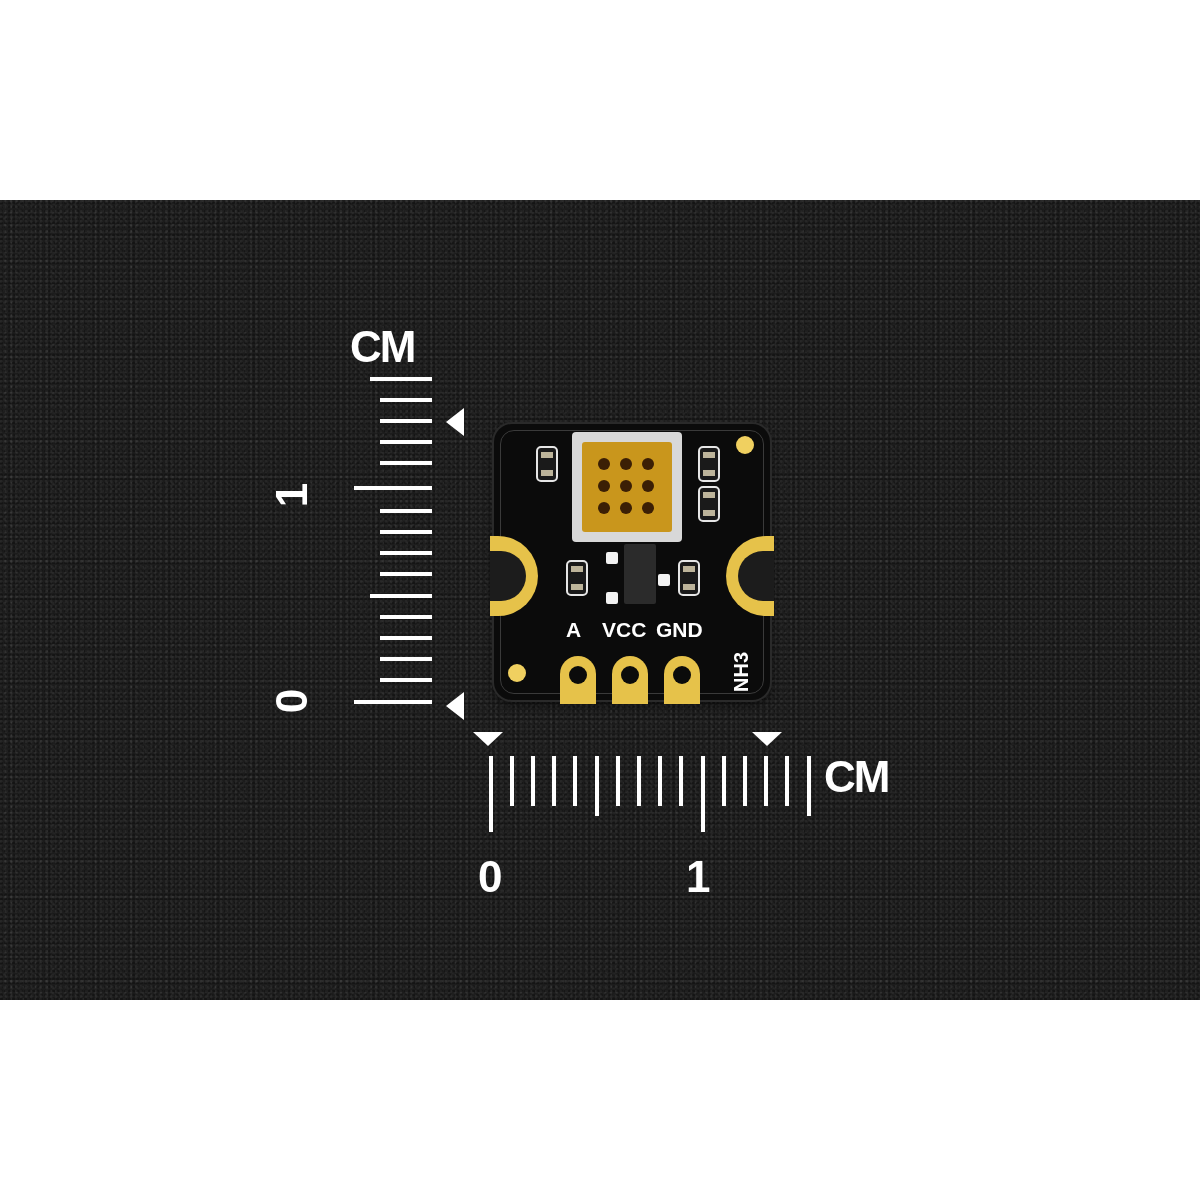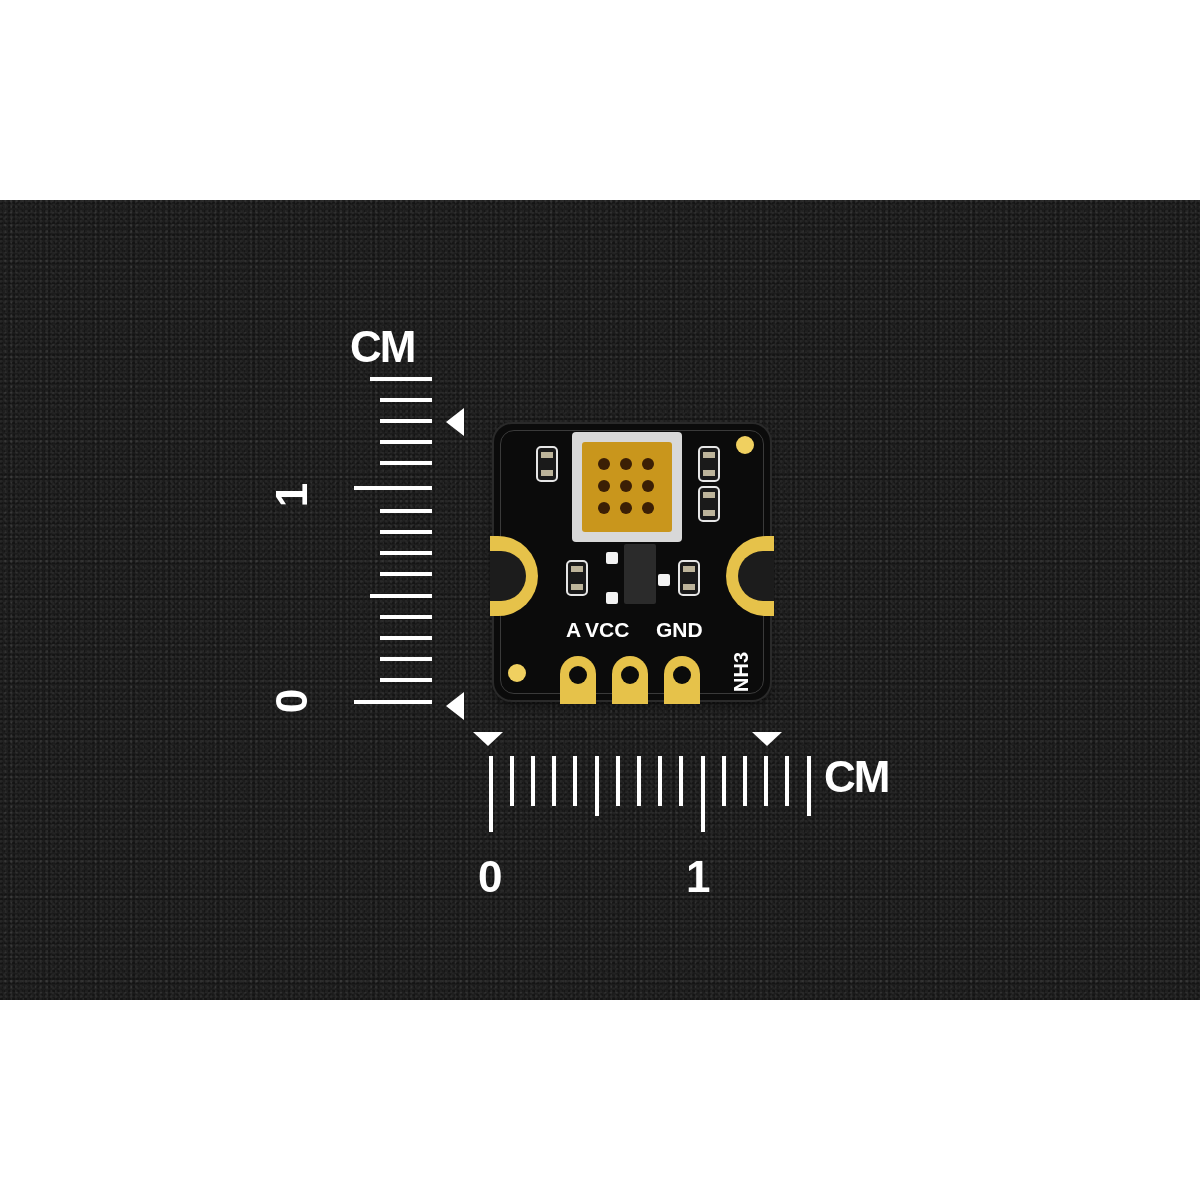--- a/index.html
+++ b/index.html
@@ -147,21 +147,21 @@
       <div class="half-hole"></div>
     </div>
   <div class="half-pad right">
       <div class="half-hole"></div>
     </div>
 
   <div class="corner-pad" style="left:242px;top:12px;"></div>
   <div class="corner-pad" style="left:14px;top:240px;"></div>
 
   <div class="pin-label" style="left:72px;">A</div>
-  <div class="pin-label" style="left:91px;">VCC</div>
+  <div class="pin-label" style="left:108px;">VCC</div>
   <div class="pin-label" style="left:162px;text-align:center;">GND</div>
 
   <div class="through-pad" style="left:66px;">
       <div class="hole"></div>
     </div>
   <div class="through-pad" style="left:118px;">
       <div class="hole"></div>
     </div>
   <div class="through-pad" style="left:170px;">
       <div class="hole"></div>

